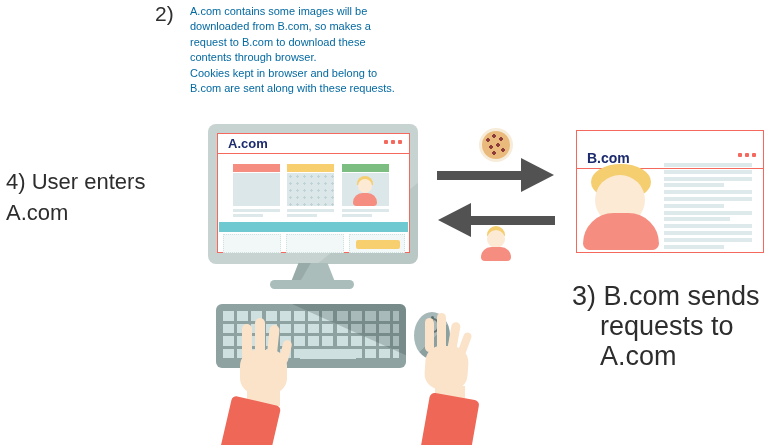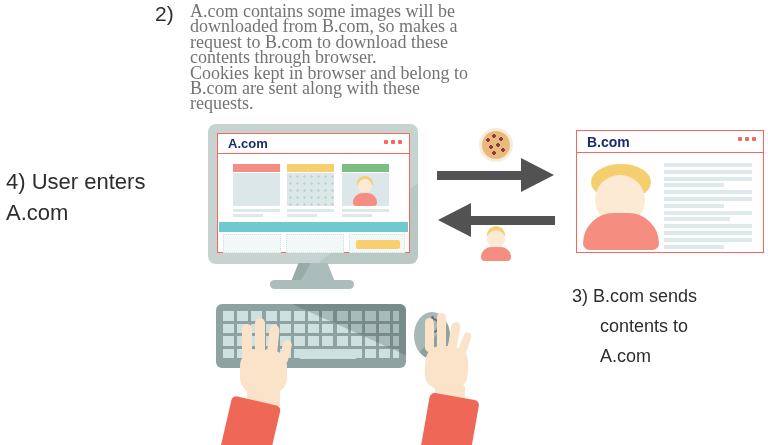--- a/index.html
+++ b/index.html
@@ -2,43 +2,43 @@
 <html><head>
 <meta charset="utf-8">
 <style>
   html,body{margin:0;padding:0;background:#fff;}
   #stage{position:relative;width:768px;height:445px;overflow:hidden;background:#fff;
          font-family:"Liberation Sans",sans-serif;color:#2d2d2d;}
   .abs{position:absolute;}
 
   
   .step2-label{left:155px;top:2px;font-size:21px;color:#2f2f2f;}
-  .step2-text{left:190px;top:4px;width:280px;font-size:18px;line-height:15.4px;
-              color:#737373;white-space:pre-line;font-family:Liberation Serif, serif;}
+  .step2-text{left:190px;top:4px;width:280px;font-size:11px;line-height:15.4px;
+              color:#0369a1;white-space:pre-line;}
   .step1-text{left:6px;top:166px;font-size:22px;line-height:31px;white-space:pre-line;}
-  .step3-text{left:572px;top:281px;font-size:18px;line-height:30px;}
+  .step3-text{left:572px;top:281px;font-size:27px;line-height:30px;}
   .step3-text .l2{padding-left:28px;}
 
   
   .monitor{left:208px;top:124px;width:210px;height:140px;background:#c6d3d0;border-radius:8px;}
   .monitor::after{content:"";position:absolute;inset:0;border-radius:8px;
                   background:rgba(90,110,110,.10);clip-path:polygon(100% 42%,100% 100%,52% 100%);}
   .stand{left:291px;top:263px;width:44px;height:19px;background:#aabdba;
          clip-path:polygon(17% 0,83% 0,100% 100%,0 100%);}
   .stand-shade{left:291px;top:263px;width:44px;height:19px;background:rgba(70,90,90,.18);
          clip-path:polygon(17% 0,45% 0,20% 100%,0 100%);}
   .base{left:270px;top:280px;width:84px;height:9px;background:#aabdba;border-radius:5px;}
 
   
   .bwindow{background:#fff;border:1.5px solid #f4685e;box-sizing:border-box;}
   .acom{left:217px;top:133px;width:193px;height:120px;}
   .bcom{left:576px;top:130px;width:188px;height:123px;}
   .titlebar{position:absolute;left:0;right:0;top:0;border-bottom:1.5px solid #f4685e;}
   .acom .titlebar{height:19px;}
-  .bcom .titlebar{height:21px;}
+  .bcom .titlebar{height:21px;margin-top:16px;}
   .wtitle{position:absolute;left:10px;top:2px;font-weight:bold;color:#1c2b6e;}
   .acom .wtitle{font-size:13px;}
   .bcom .wtitle{font-size:14px;top:3px;}
   .dots{position:absolute;right:7px;top:6px;display:flex;gap:3px;}
   .dots i{display:block;width:4px;height:4px;background:#f4685e;border-radius:1px;}
 
   
   .card-h{position:absolute;height:8px;width:47px;}
   .card-b{position:absolute;width:47px;height:33px;background:#dbe7e9;}
   .card-b.dotted{background-image:radial-gradient(#bfd3d6 1px,transparent 1.4px);background-size:7px 7px;}
@@ -105,21 +105,21 @@
   <div class="abs step2-text">A.com contains some images will be
 downloaded from B.com, so makes a
 request to B.com to download these
 contents through browser.
 Cookies kept in browser and belong to
 B.com are sent along with these requests.</div>
   <div class="abs step1-text">4) User enters
 A.com</div>
   <div class="abs step3-text">
     <div class="l1">3) B.com sends</div>
-    <div class="l2">contents to</div>
+    <div class="l2">requests to</div>
     <div class="l2">A.com</div>
   </div>
 
   <div class="abs monitor"></div>
   <div class="abs stand"></div>
   <div class="abs stand-shade"></div>
   <div class="abs base"></div>
 
   <div class="abs bwindow acom">
     <div class="titlebar">

